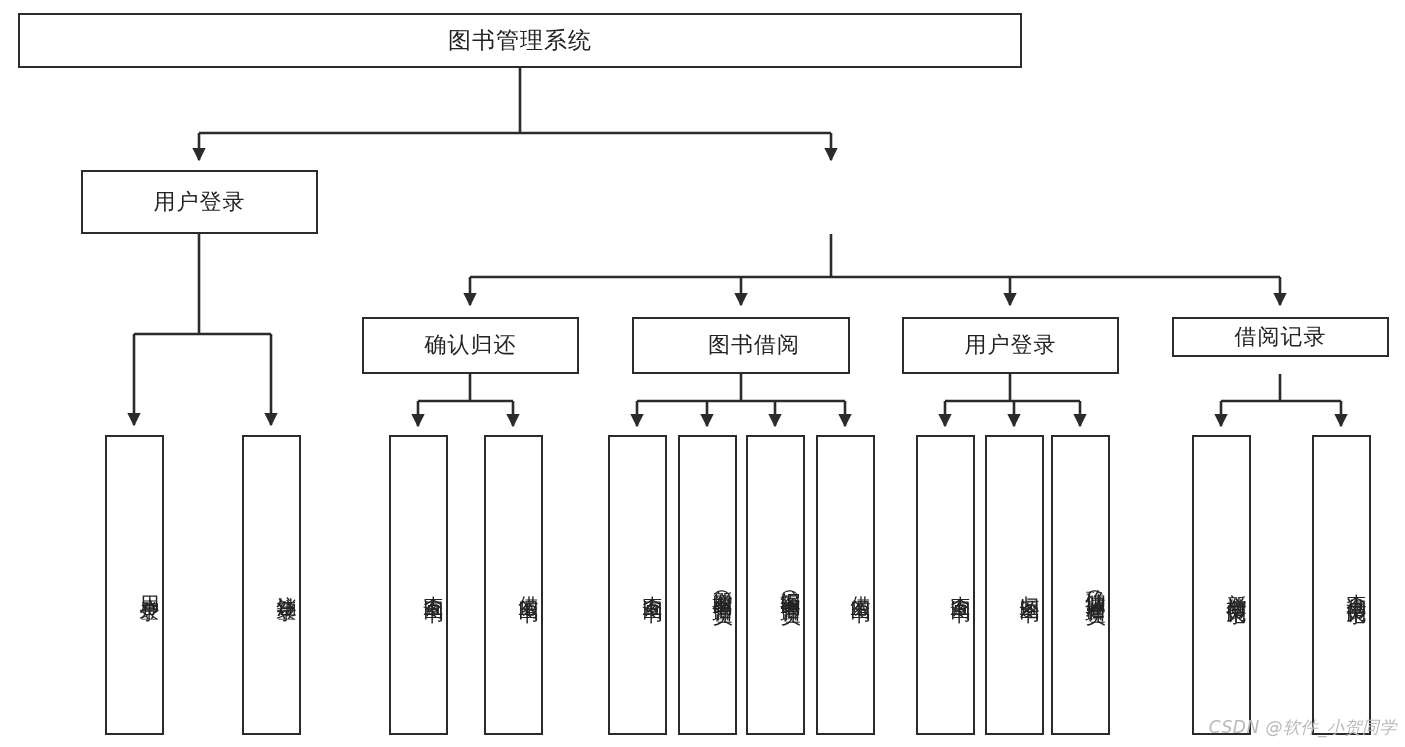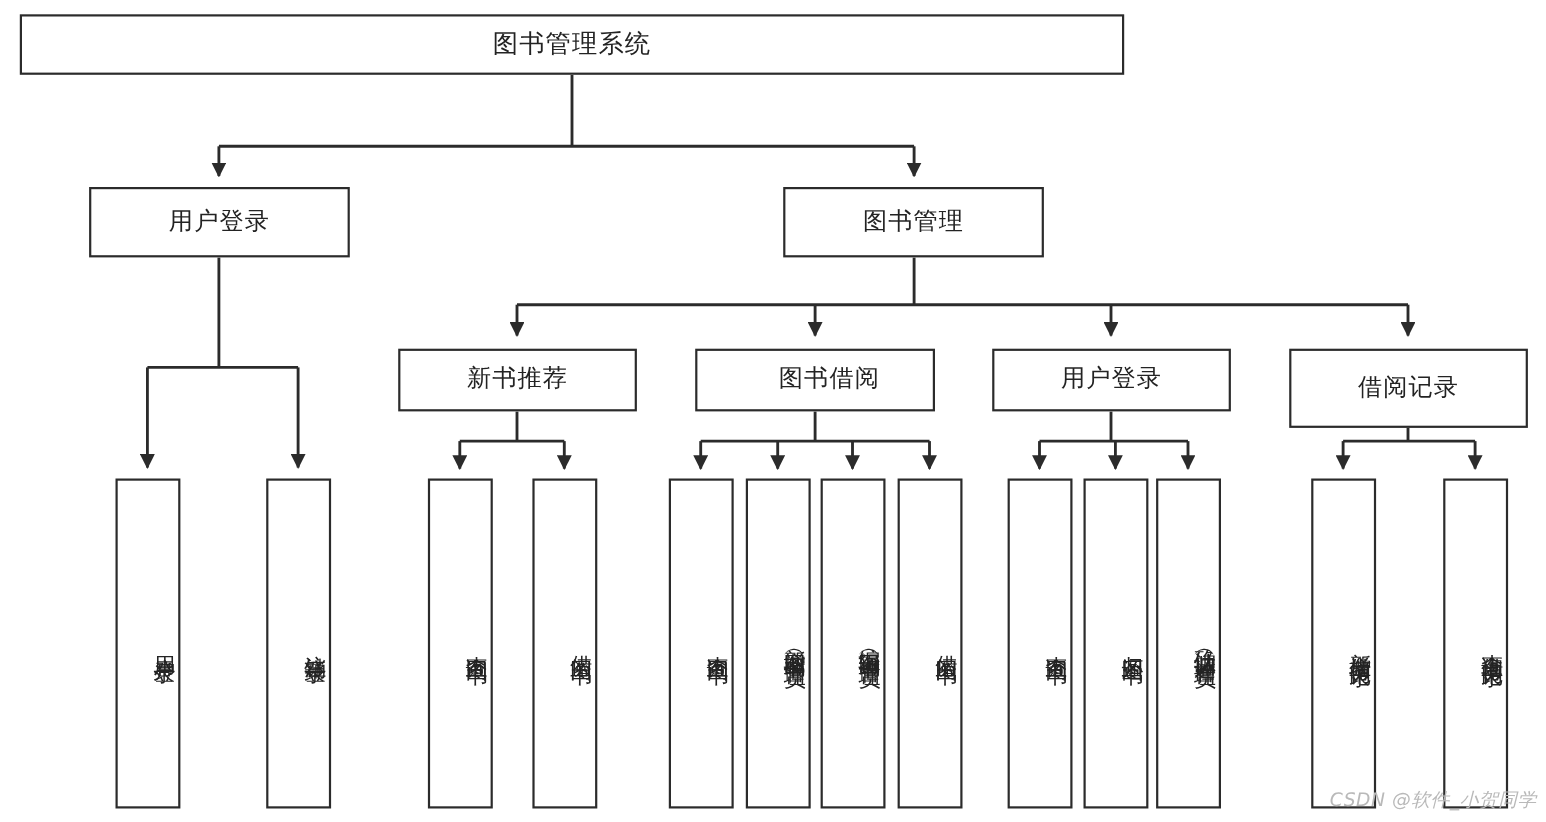--- a/index.html
+++ b/index.html
@@ -134,34 +134,31 @@
     </g>
   </svg>
 
   <div class="node-box horiz root" style="left:18px; top:13px; width:1004px; height:55px;">
     <span class="node-label">图书管理系统</span>
   </div>
 
   <div class="node-box horiz" style="left:81px; top:170px; width:237px; height:64px;">
     <span class="node-label">用户登录</span>
   </div>
-  <div class="node-box horiz" style="left:712px; top:170px; width:237px; height:64px;">
-    <span class="node-label">图书管理</span>
-  </div>
 
   <div class="node-box horiz" style="left:362px; top:317px; width:217px; height:57px;">
-    <span class="node-label">新书推荐</span>
+    <span class="node-label">确认归还</span>
   </div>
   <div class="node-box horiz" style="left:632px; top:317px; width:218px; height:57px;padding-left:26px;">
     <span class="node-label">图书借阅</span>
   </div>
   <div class="node-box horiz" style="left:902px; top:317px; width:217px; height:57px;">
     <span class="node-label">用户登录</span>
   </div>
-  <div class="node-box horiz" style="left:1172px; top:317px; width:217px; height:72px;">
+  <div class="node-box horiz" style="left:1172px; top:317px; width:217px; height:40px;">
     <span class="node-label">借阅记录</span>
   </div>
 
   <div class="node-box vert" style="left:105px; top:435px; width:59px; height:300px;">
     <span class="node-label">用户登录</span>
   </div>
   <div class="node-box vert" style="left:242px; top:435px; width:59px; height:300px;">
     <span class="node-label">注销登录</span>
   </div>
 

